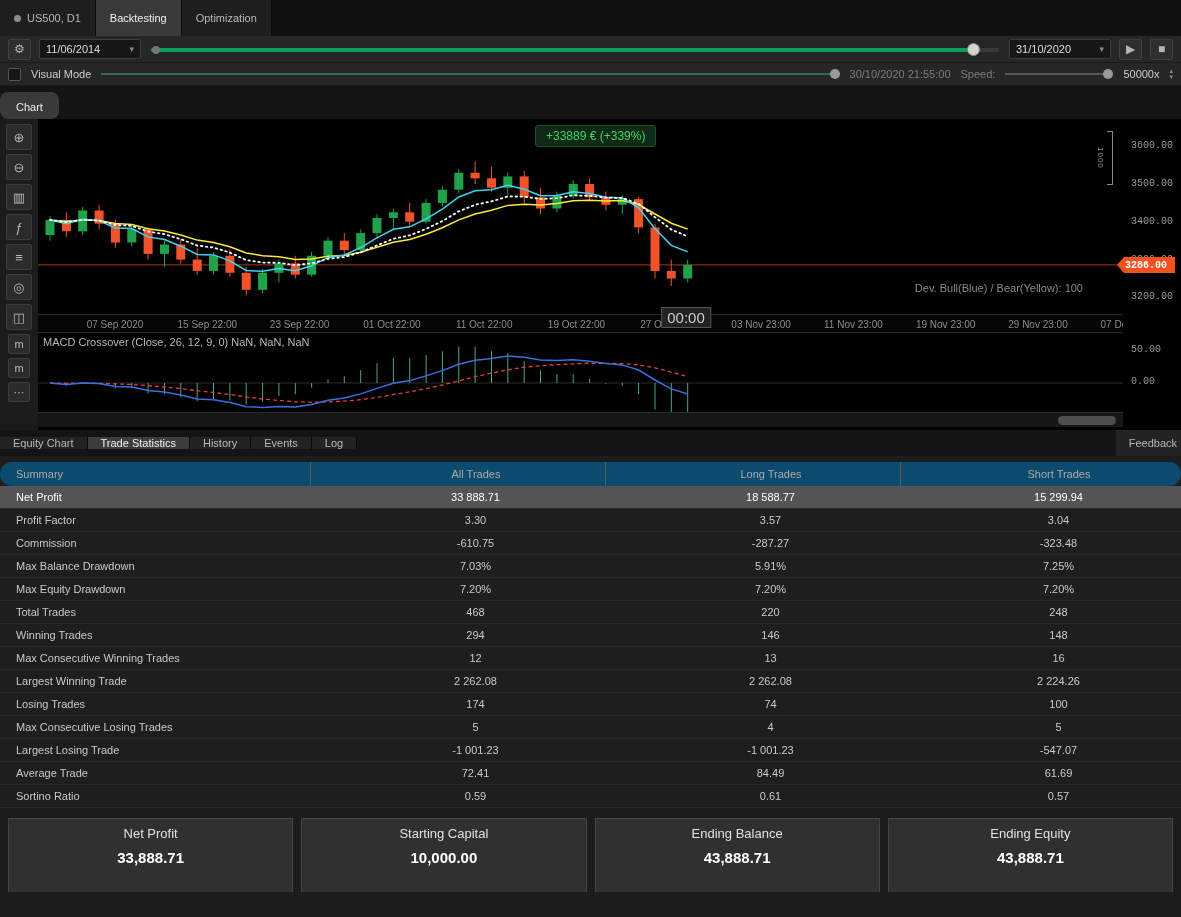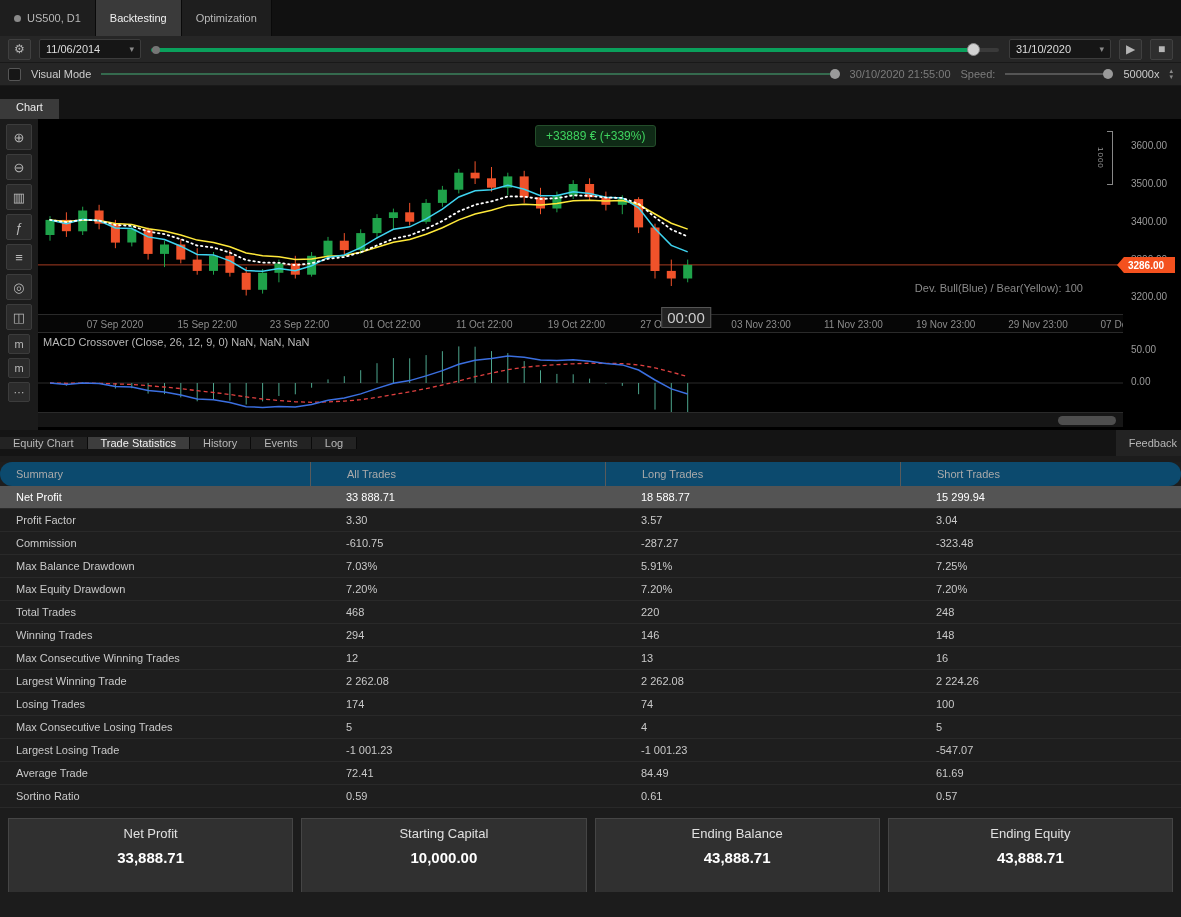--- a/index.html
+++ b/index.html
@@ -35,39 +35,39 @@
   .thinslider.time { flex:1; }
   .thinslider.speed { width:108px; }
   .thinslider .line { position:absolute; left:0; right:6px; top:6px; height:2px; }
   .thinslider.time .line { background:#356a4e; }
   .thinslider.speed .line { background:#555; }
   .thinslider .knob { position:absolute; right:0; top:2px; width:10px; height:10px; border-radius:50%; background:#9a9a9a; }
   .spinner { display:flex; flex-direction:column; line-height:6px; font-size:7px; color:#8a8a8a; }
 
   
   .charttabrow { height:33px; background:#141414; display:flex; align-items:flex-end; padding-left:0; }
-  .charttab { background:#3a3a3a; color:#ececec; padding:2px 16px 6px; }
+  .charttab { background:#3a3a3a; color:#ececec; padding:9px 16px 6px;border-radius:8px; }
 
   
   .chartregion { position:relative; height:311px; background:#000; }
   .lefttools { position:absolute; left:0; top:0; bottom:0; width:38px; background:#1b1b1b;
     display:flex; flex-direction:column; align-items:center; gap:4px; padding-top:5px; z-index:5; }
   .toolbtn { width:26px; height:26px; background:#2b2b2b; border:1px solid #3c3c3c; border-radius:2px;
     color:#b8b8b8; display:flex; align-items:center; justify-content:center; font-size:13px; }
   .toolbtn.small { width:22px; height:20px; font-size:11px; }
   .plot { position:relative; margin-left:38px; margin-right:58px; height:100%; }
   .pricechart { position:relative; height:195px; }
   .pricechart svg { display:block; }
   .xaxis { position:relative; height:18px; background:#060606; border-top:1px solid #2a2a2a; }
   .xtick { position:absolute; top:4px; width:90px; text-align:center; font-size:10px; color:#8c8c8c; white-space:nowrap; }
   .macdpanel { position:relative; height:80px; border-top:1px solid #2a2a2a; background:#000; }
   .macdtitle { position:absolute; left:5px; top:3px; color:#b9b9b9; font-size:11px; z-index:2; }
   .hscroll { position:relative; height:15px; background:#161616; border-top:1px solid #2a2a2a; }
   .hthumb { position:absolute; left:1020px; top:3px; width:58px; height:9px; background:#4e4e4e; border-radius:5px; }
-  .axiscol { position:absolute; right:0; top:0; bottom:0; width:58px; background:#000; z-index:4; }
+  .axiscol { position:absolute; right:0; top:0; bottom:0; width:58px; background:#000; z-index:4;font-family:Liberation Mono, monospace; }
   .ytick { position:absolute; left:8px; font-size:10px; color:#9a9a9a; }
   .pricetag { position:absolute; left:-6px; top:138px; width:58px; height:16px; background:#f4511e; color:#fff;
     font-weight:bold; font-size:10px; display:flex; align-items:center; justify-content:center;
     clip-path:polygon(0 50%, 12% 0, 100% 0, 100% 100%, 12% 100%); z-index:6; }
   .macdtick { position:absolute; left:8px; font-size:10px; color:#9a9a9a; }
   .profitbadge { position:absolute; left:497px; top:6px; background:#0f2a16; border:1px solid #234d2a; border-radius:3px;
     padding:3px 10px; color:#3fd45f; font-size:12px; z-index:3; }
   .devnote { position:absolute; right:40px; top:163px; color:#8a8a8a; font-size:11px; z-index:3; }
   .scaleruler { position:absolute; right:10px; top:12px; height:54px; display:flex; align-items:center; gap:2px; z-index:3; }
   .scaleruler .txt { writing-mode:vertical-rl; font-size:8px; color:#999; letter-spacing:1px; }
@@ -82,21 +82,21 @@
   .btab.feedback { position:absolute; right:-10px; top:0; bottom:0; }
 
   
   .statstable { margin-top:6px; background:#1e1e1e; }
   .thead, .trow { display:grid; grid-template-columns:310px 295px 295px 1fr; align-items:center; }
   .thead { height:24px; background:#0c4a6e; color:#aaa;border-radius:12px; }
   .thead .tcell.val { border-left:1px solid #5a5a5a; height:24px; line-height:24px; }
   .trow { height:23px; border-bottom:1px solid #292929; color:#c9c9c9; background:#1e1e1e; }
   .trow.hl { background:#545454; color:#fff; }
   .tcell.label { padding-left:16px; text-align:left; }
-  .tcell.val { text-align:left;padding-left:36px; }
+  .tcell.val { text-align:center;padding-left:36px; }
 
   
   .cards { height:84px; overflow:hidden; display:grid; grid-template-columns:repeat(4,1fr); gap:8px; padding:10px 8px 0; }
   .card { background:#303030; border:1px solid #454545; height:110px; text-align:center; padding-top:7px; }
   .card .ctitle { font-size:13px; color:#e0e0e0; }
   .card .cvalue { margin-top:8px; font-size:15px; font-weight:bold; color:#fff; }
 </style>
 </head>
 <body>
 

